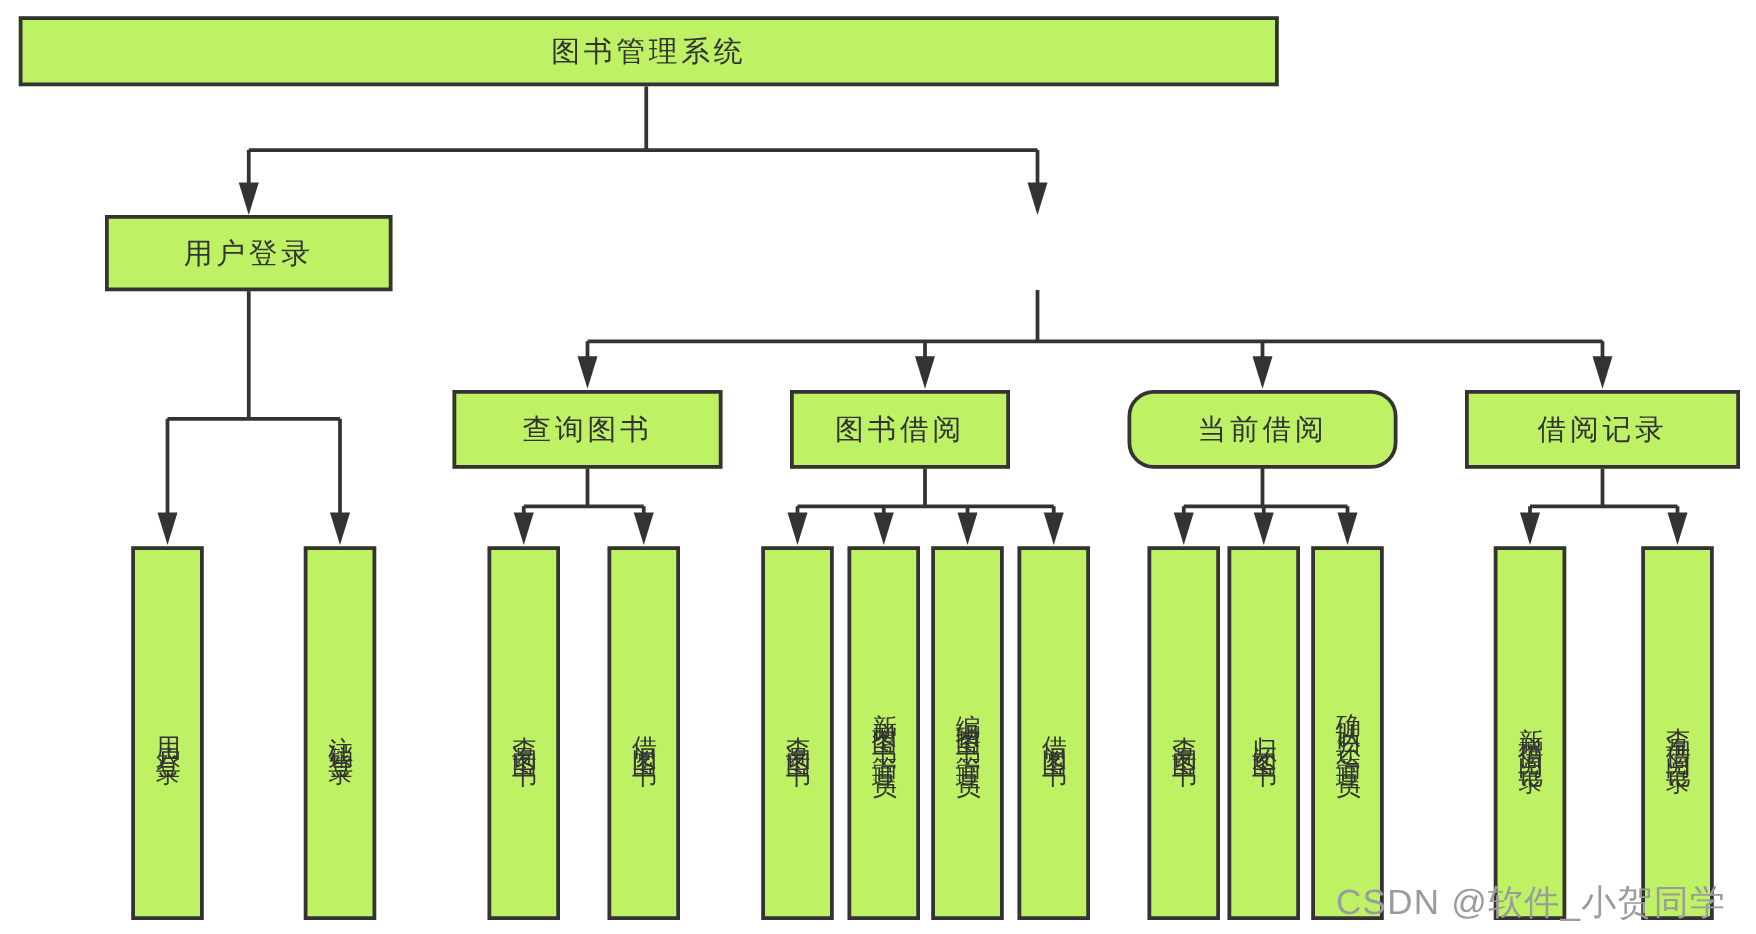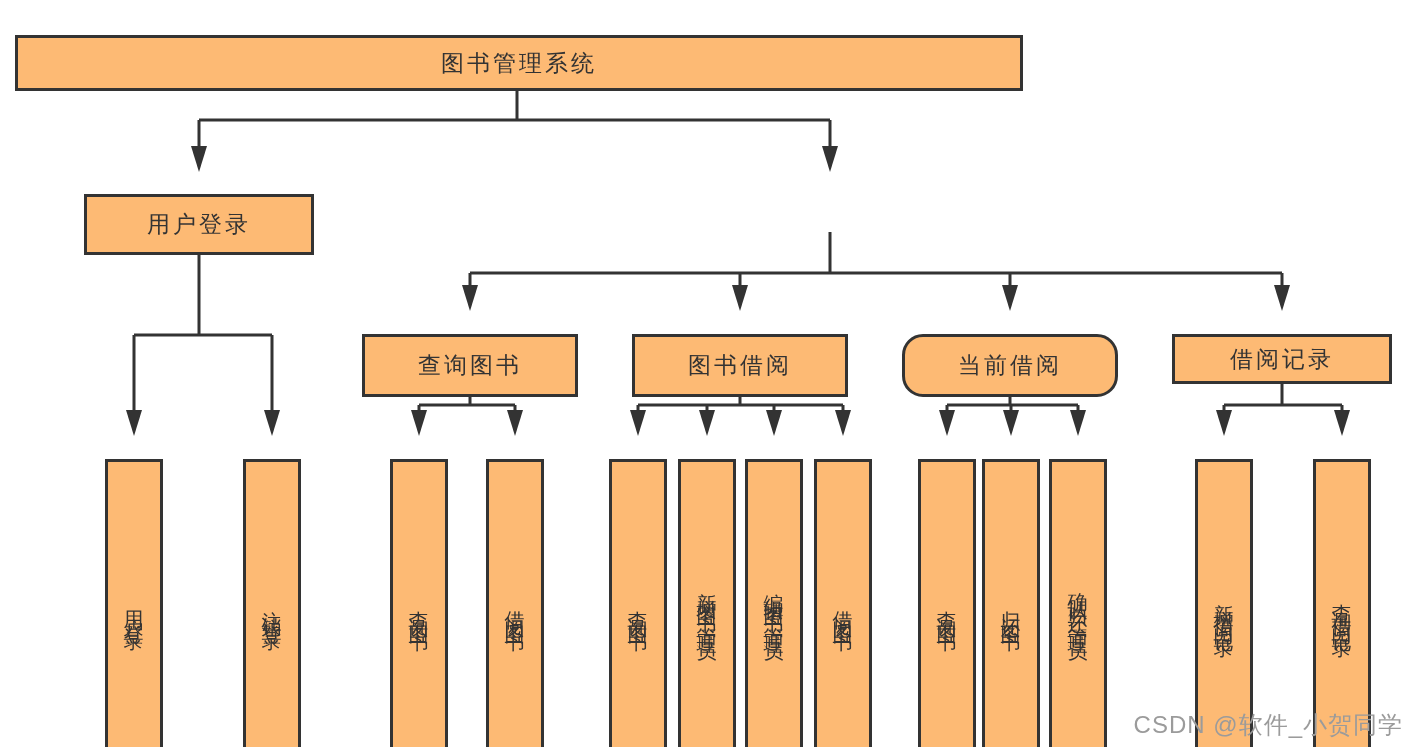--- a/index.html
+++ b/index.html
@@ -8,34 +8,33 @@
     --watermark:#9b9b9b;
   }
   html,body{margin:0;padding:0;}
   body{
     width:1405px;height:747px;background:#ffffff;overflow:hidden;
     font-family:"Liberation Sans","DejaVu Sans",sans-serif;
   }
   .canvas{position:relative;width:1405px;height:747px;background:#ffffff;}
   .connectors{position:absolute;left:0;top:0;pointer-events:none;}
   .node{
-    position:absolute;box-sizing:border-box;background:#fdba74;
+    position:absolute;box-sizing:border-box;background:#bef264;
     border:3px solid var(--line);color:var(--text);
     display:flex;align-items:center;justify-content:center;
     white-space:nowrap;
-    margin-top:22px;
   }
   .h{font-size:23px;letter-spacing:3px;}
   .leaf{
     writing-mode:vertical-lr;text-orientation:mixed;
     font-size:20px;letter-spacing:7px;line-height:1;
   }
   .watermark{
-    position:absolute;right:2px;bottom:6px;z-index:5;
-    font-size:24px;letter-spacing:1px;color:var(--watermark);
+    position:absolute;right:24px;bottom:6px;z-index:5;
+    font-size:28px;letter-spacing:1px;color:var(--watermark);
   }
 </style>
 </head>
 <body>
 
 <div class="canvas">
 
   <svg class="connectors" width="1405" height="747" viewBox="0 0 1405 747">
     <path fill="none" stroke="#333333" stroke-width="3" d="
       M517 69 V121
@@ -80,23 +79,23 @@
       <polygon points="1216,410 1232,410 1224,436"></polygon>
       <polygon points="1334,410 1350,410 1342,436"></polygon>
     </g>
   </svg>
 
   <div class="node h" style="left:15px;top:13px;width:1008px;height:56px;">图书管理系统</div>
 
   <div class="node h" style="left:84px;top:172px;width:230px;height:61px;">用户登录</div>
 
   <div class="node h" style="left:362px;top:312px;width:216px;height:63px;">查询图书</div>
-  <div class="node h" style="left:632px;top:312px;width:216px;height:63px;">图书借阅</div>
+  <div class="node h" style="left:632px;top:312px;width:176px;height:63px;">图书借阅</div>
   <div class="node h" style="left:902px;top:312px;width:216px;height:63px;border-radius:21px;">当前借阅</div>
-  <div class="node h" style="left:1172px;top:312px;width:220px;height:50px;">借阅记录</div>
+  <div class="node h" style="left:1172px;top:312px;width:220px;height:63px;">借阅记录</div>
 
   <div class="node leaf" style="left:105px;top:437px;width:58px;height:299px;">用户登录</div>
   <div class="node leaf" style="left:243px;top:437px;width:58px;height:299px;">注销登录</div>
 
   <div class="node leaf" style="left:390px;top:437px;width:58px;height:299px;">查询图书</div>
   <div class="node leaf" style="left:486px;top:437px;width:58px;height:299px;">借阅图书</div>
 
   <div class="node leaf" style="left:609px;top:437px;width:58px;height:299px;">查询图书</div>
   <div class="node leaf" style="left:678px;top:437px;width:58px;height:299px;">新增图书（管理员）</div>
   <div class="node leaf" style="left:745px;top:437px;width:58px;height:299px;">编辑图书（管理员）</div>

